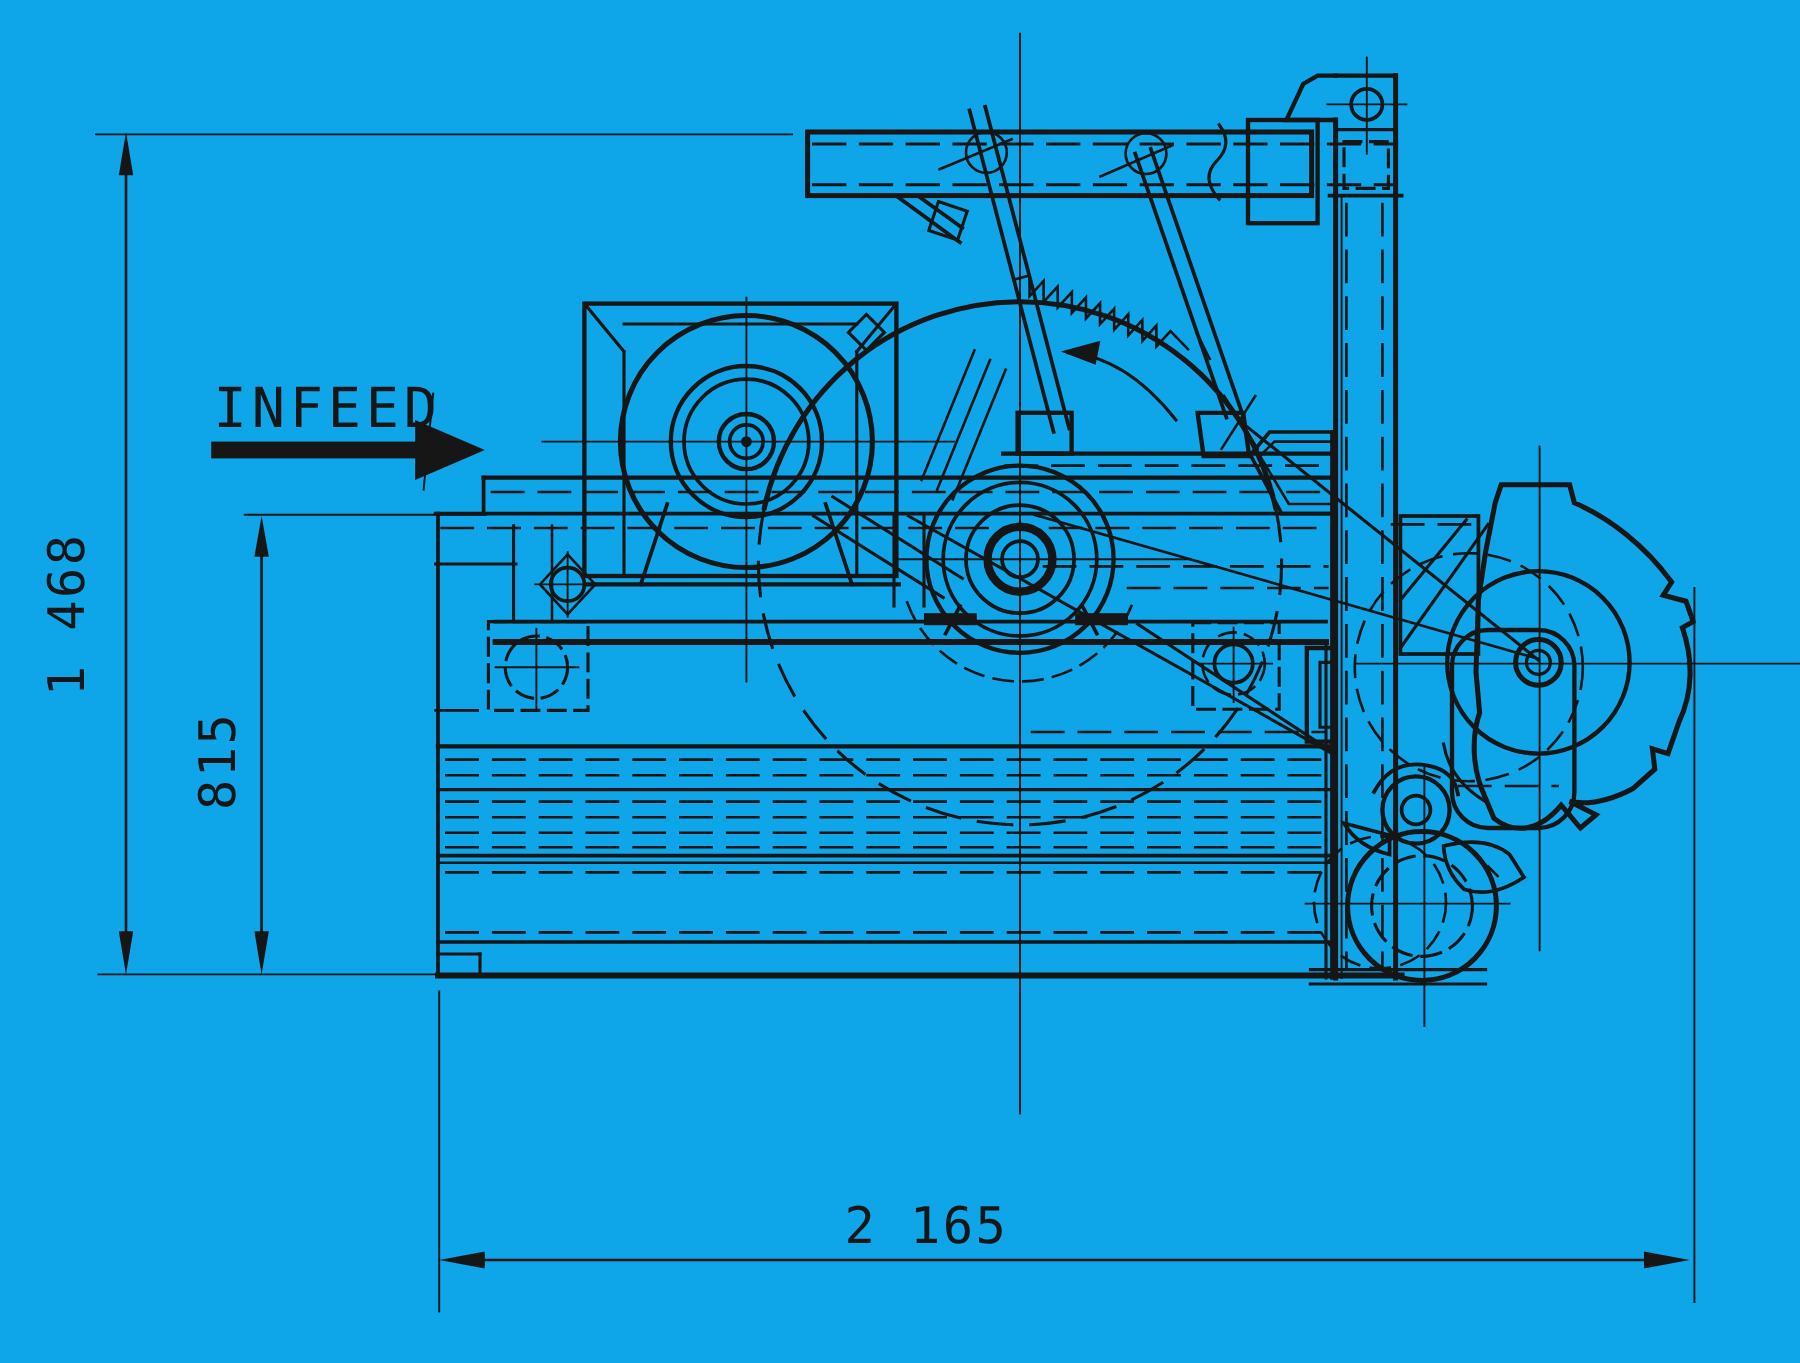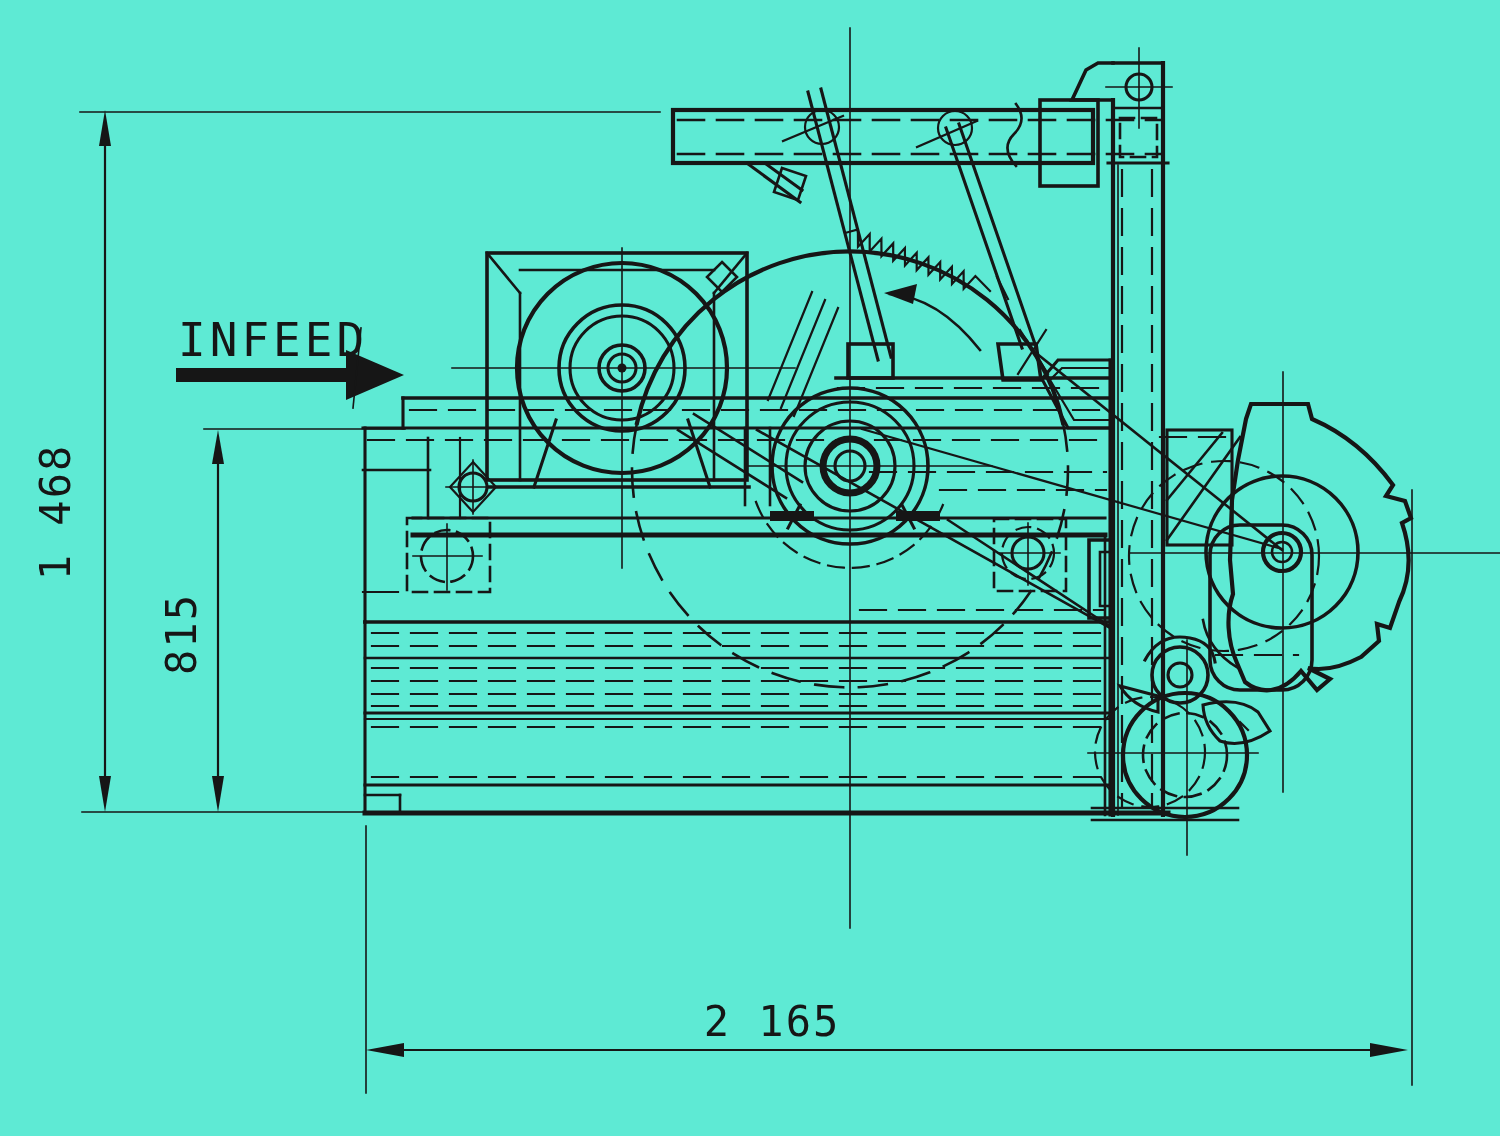--- a/index.html
+++ b/index.html
@@ -1,17 +1,17 @@
 <!DOCTYPE html>
 <html><head>
 <meta charset="utf-8">
 <style>
   html,body{margin:0;padding:0;background:#e8e8e4;}
   .sheet{
-    position:relative;width:1500px;height:1136px;background:#5eead4;
+    position:relative;width:1500px;height:1136px;background:#0ea5e9;
     overflow:hidden;font-family:"DejaVu Sans Mono", monospace;
   }
   svg{position:absolute;left:0;top:0;}
   .ln{stroke:#161616;fill:none;stroke-linecap:square;}
   .w1{stroke-width:1.6;}
   .w2{stroke-width:2.2;}
   .w25{stroke-width:2.6;}
   .w3{stroke-width:3.1;}
   .w35{stroke-width:3.6;}
   .w4{stroke-width:4.2;}

